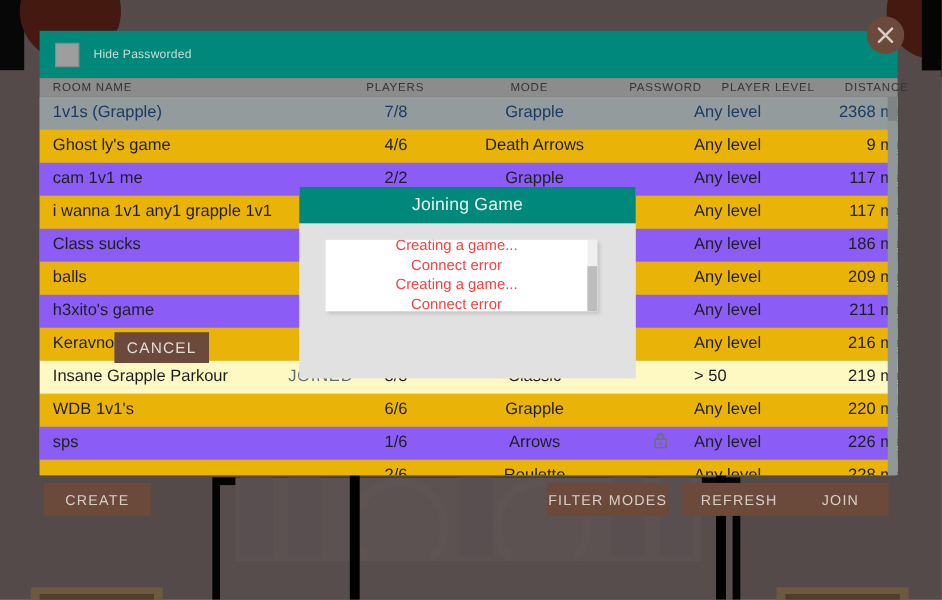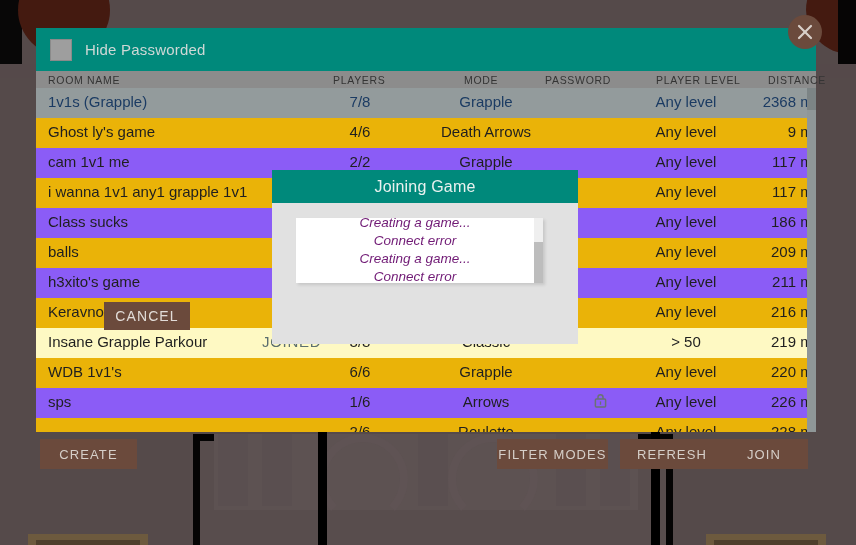--- a/index.html
+++ b/index.html
@@ -31,21 +31,21 @@
     position:absolute;left:36px;top:28px;width:780px;height:404px;
     box-shadow:0 0 0 0 rgba(0,0,0,0);
   }
   #browser-header{
     height:43px;background:#00897b;display:flex;align-items:center;padding-left:14px;
   }
   #hide-pw-box{
     width:20px;height:20px;background:#9e9e9e;border:1px solid #8a8a8a;flex:none;
   }
   #hide-pw-label{
-    margin-left:13px;color:#cfd8d6;font-size:15px;letter-spacing:.2px;
+    margin-left:13px;color:#cfd8d6;font-size:11px;letter-spacing:.2px;
   }
   
   #col-header{
     height:17px;background:#8c8c8c;position:relative;color:#343434;
     font-size:10.5px;letter-spacing:.7px;
   }
   #col-header span{position:absolute;top:3px;white-space:nowrap;}
   
   #table{position:relative;height:344px;overflow:hidden;background:#a3aaab;}
   .row{
@@ -54,21 +54,21 @@
   .row.alt{background:#eab308;}
   .row.norm{background:#8b5cf6;}
   .row.sel{background:#fef9c3;}
   .row.first{background:#939b9c;color:#1e3a5f;}
   .row .cell{position:absolute;top:5px;white-space:nowrap;font-size:15px;}
   .c-name{left:12px;}
   .c-joined{font-size:9.5px;letter-spacing:.7px;color:#5c6f6f;top:10px;}
   .c-players{width:70px;text-align:center;left:289px;}
   .c-mode{width:150px;text-align:center;left:375px;}
   .c-pass{width:70px;text-align:center;left:529px;top:7px;}
-  .c-level{width:110px;text-align:center;left:595px;}
+  .c-level{width:110px;left:595px;}
   .c-dist{width:80px;text-align:right;left:700px;}
   .flag{position:absolute;left:778px;top:10px;width:18px;height:12px;}
   .row.first .cell{color:#1b3b63;}
   #table-scroll-track{position:absolute;right:0;top:0;width:9px;height:344px;background:#8f9798;}
   #table-scroll-thumb{position:absolute;right:0;top:0;width:9px;height:22px;background:#7c8485;}
 
   
   #close-btn{
     position:absolute;left:788px;top:15px;width:34px;height:34px;border-radius:50%;
     background:#6b4a3c;display:flex;align-items:center;justify-content:center;cursor:pointer;
@@ -92,21 +92,21 @@
   #modal-title{
     height:33px;background:#00897b;color:#e9f2f0;font-size:16px;
     display:flex;align-items:center;justify-content:center;letter-spacing:.2px;
   }
   #modal-log{
     position:absolute;left:24px;top:48px;width:247px;height:65px;background:#fff;
     overflow:hidden;box-shadow:2px 2px 3px rgba(0,0,0,.12);
   }
   #modal-log-inner{position:relative;width:238px;}
   .log-line{
-    text-align:center;font-size:13.5px;color:#701a75;line-height:18px;height:18px;font-style:italic;
+    text-align:center;font-size:13.5px;color:#ef4444;line-height:18px;height:18px;
   }
   #log-track{position:absolute;right:0;top:0;width:9px;height:65px;background:#efefef;}
   #log-thumb{position:absolute;right:0;top:24px;width:9px;height:41px;background:#bdbdbd;}
   #modal-cancel{
     position:absolute;left:104px;top:302px;width:86px;height:28px;background:#6b4a3c;
     color:#e2dcd8;font-size:14px;letter-spacing:1.1px;display:flex;align-items:center;
     justify-content:center;cursor:pointer;
   }
 </style>
 </head>
@@ -139,21 +139,21 @@
 
   <div id="browser-header">
     <div id="hide-pw-box"></div>
     <div id="hide-pw-label">Hide Passworded</div>
   </div>
 
   <div id="col-header">
     <span style="left:12px">ROOM NAME</span>
     <span style="left:297px">PLAYERS</span>
     <span style="left:428px">MODE</span>
-    <span style="left:509px">PASSWORD</span>
+    <span style="left:536px">PASSWORD</span>
     <span style="left:620px">PLAYER LEVEL</span>
     <span style="left:732px">DISTANCE</span>
   </div>
 
   <div id="table">
     <div id="rows-container">
         <div class="row first">
           <div class="cell c-name">1v1s (Grapple)</div>
           <div class="cell c-players">7/8</div>
           <div class="cell c-mode">Grapple</div>

